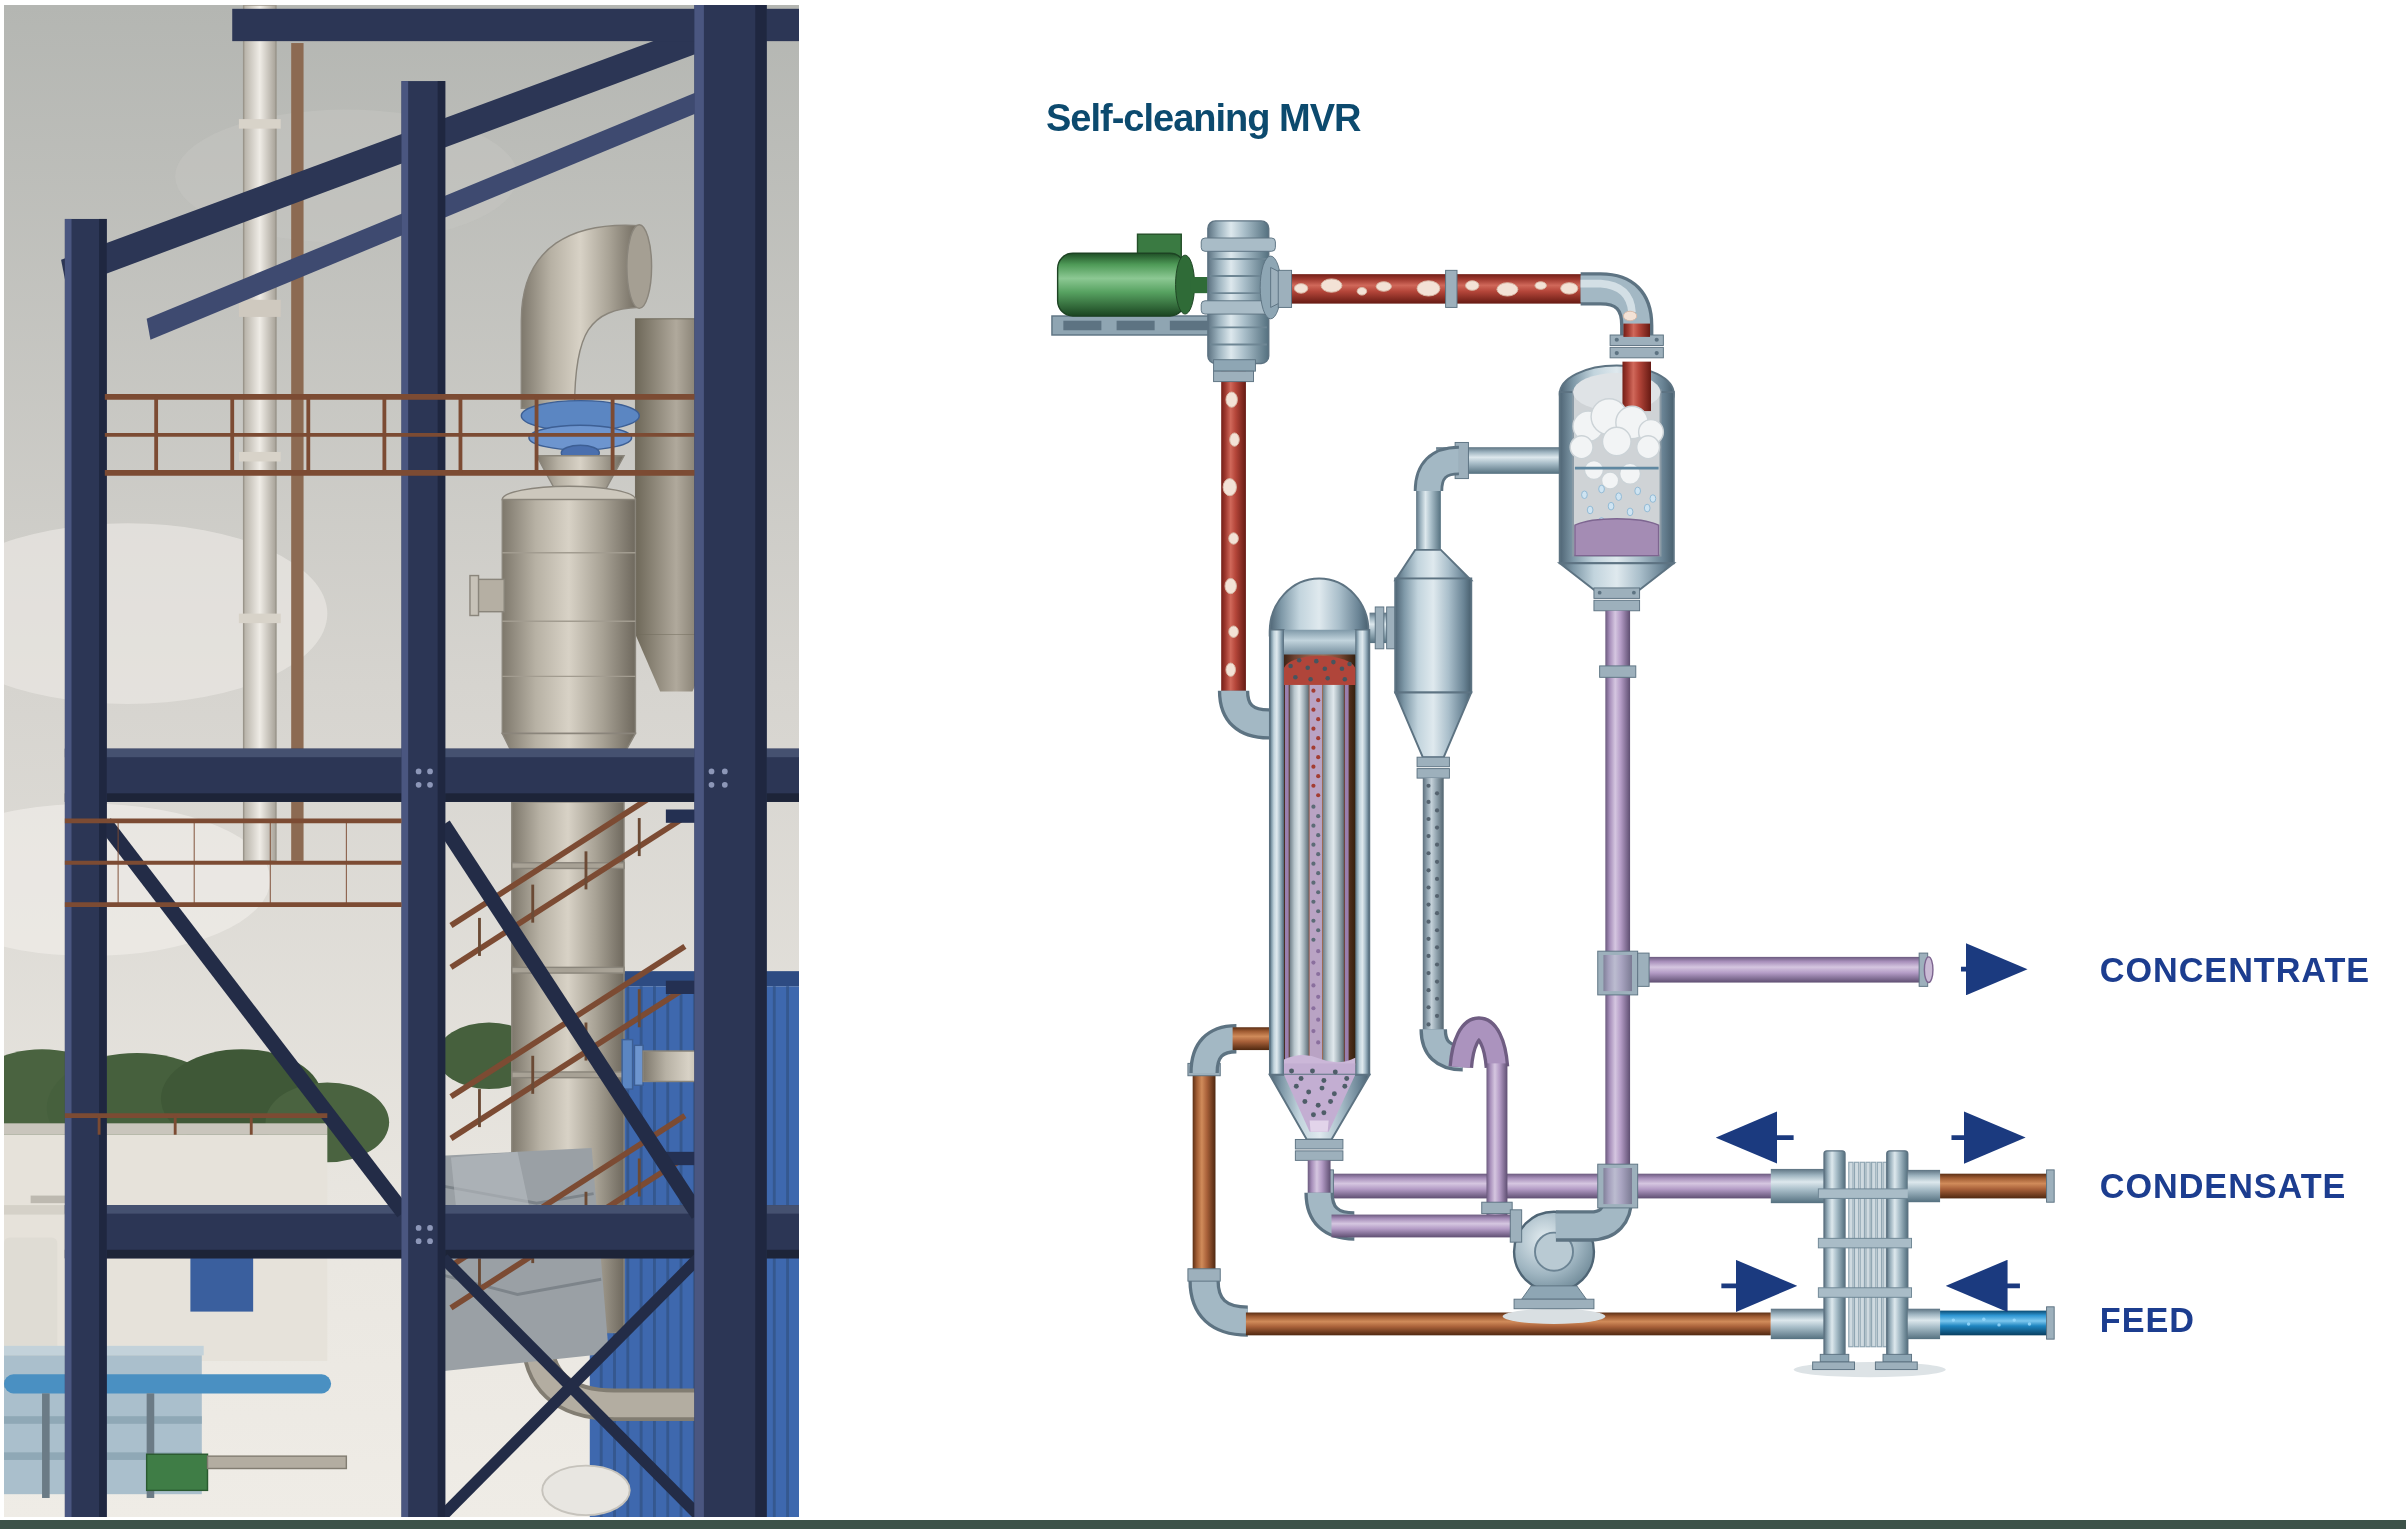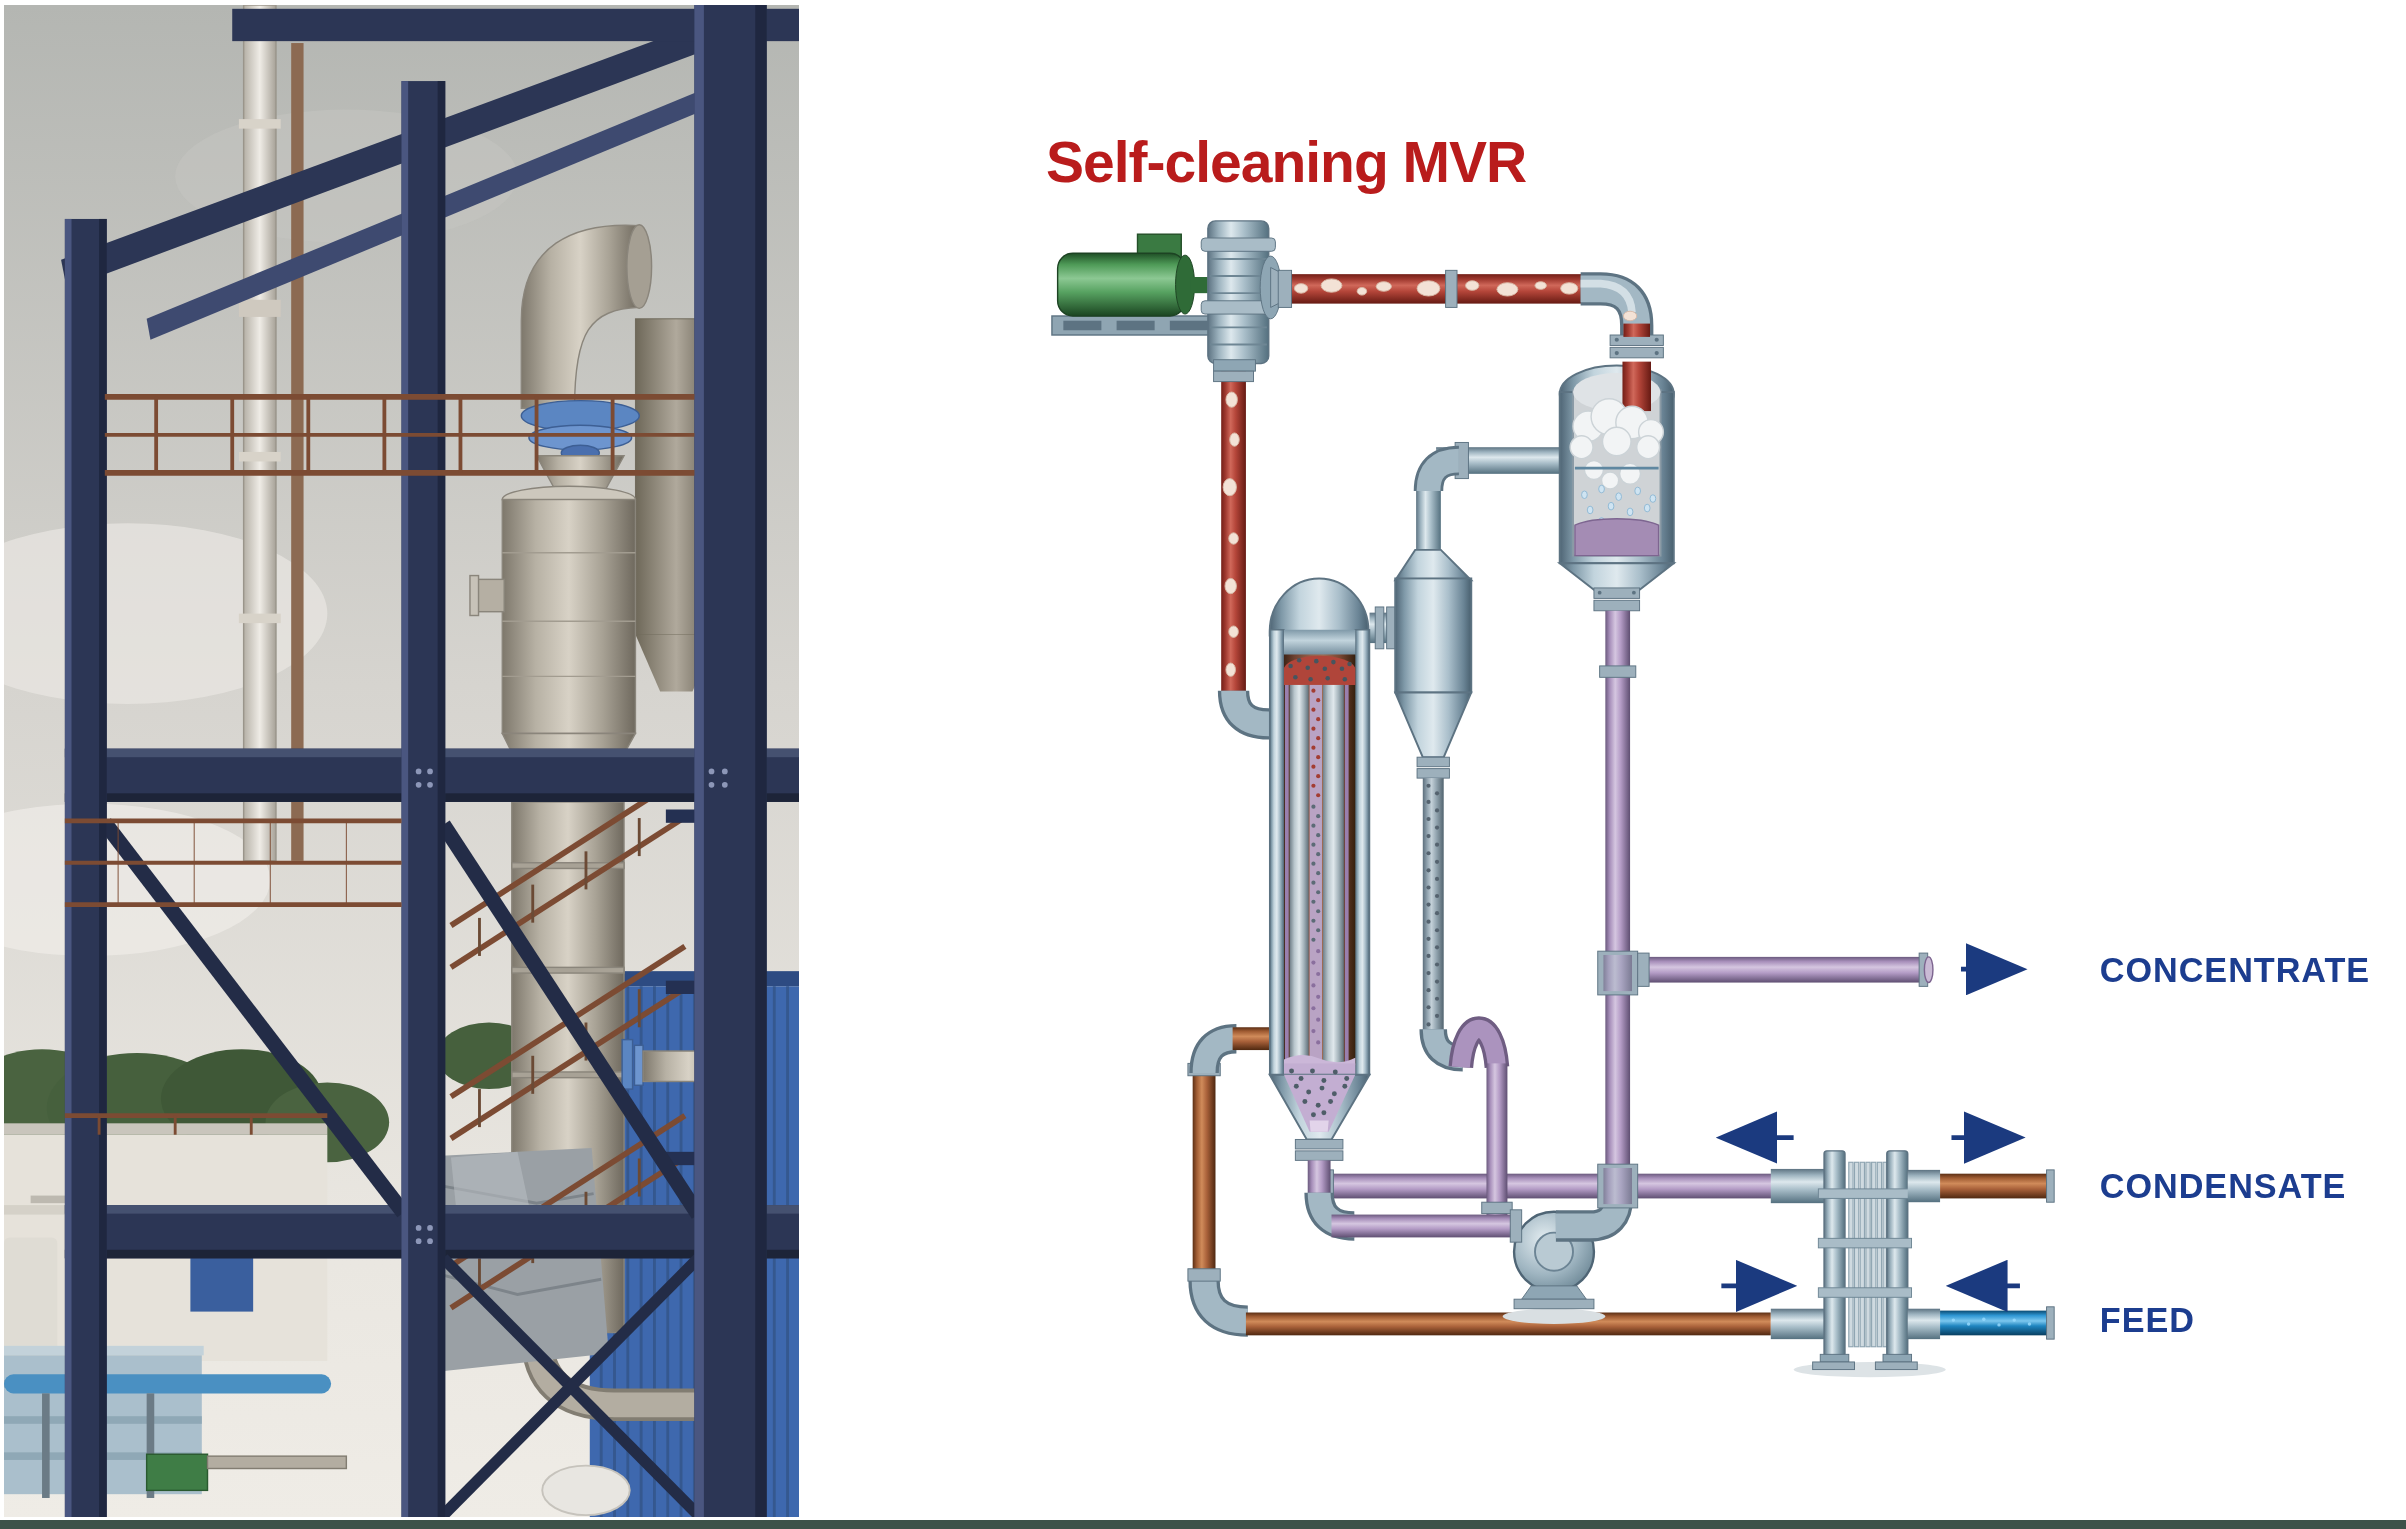--- a/index.html
+++ b/index.html
@@ -1,22 +1,22 @@
 <!DOCTYPE html>
 <html style="font-size:15px"><head>
 <meta charset="utf-8">
 <style>
   html,body{margin:0;padding:0;background:#ffffff;}
   .stage{position:relative;width:2406px;height:1529px;background:#ffffff;overflow:hidden;
          font-family:"Liberation Sans",sans-serif;}
   .photo{position:absolute;left:3.8px;top:4.8px;width:795px;height:1512px;margin:0;}
   .photo svg{display:block;width:100%;height:100%;}
   .diagram-svg{position:absolute;left:799px;top:0;width:1607px;height:1522px;}
-  .page-title{position:absolute;left:1046px;top:91px;font-size:57px;font-weight:700;
-              letter-spacing:-1px;color:#b91c1c;white-space:nowrap;}
+  .page-title{position:absolute;left:1046px;top:72px;font-size:38px;font-weight:700;
+              letter-spacing:-1px;color:#0c4a6e;white-space:nowrap;}
   .bottom-bar{position:absolute;left:0;top:1520px;width:2406px;height:9.5px;background:#3d5249;}
   .stream-label{font-weight:700;font-size:36px;letter-spacing:1px;}
 </style>
 </head>
 <body>
 
 <div class="stage">
 
   <figure class="photo">
   <svg viewBox="0 0 836 1590">

